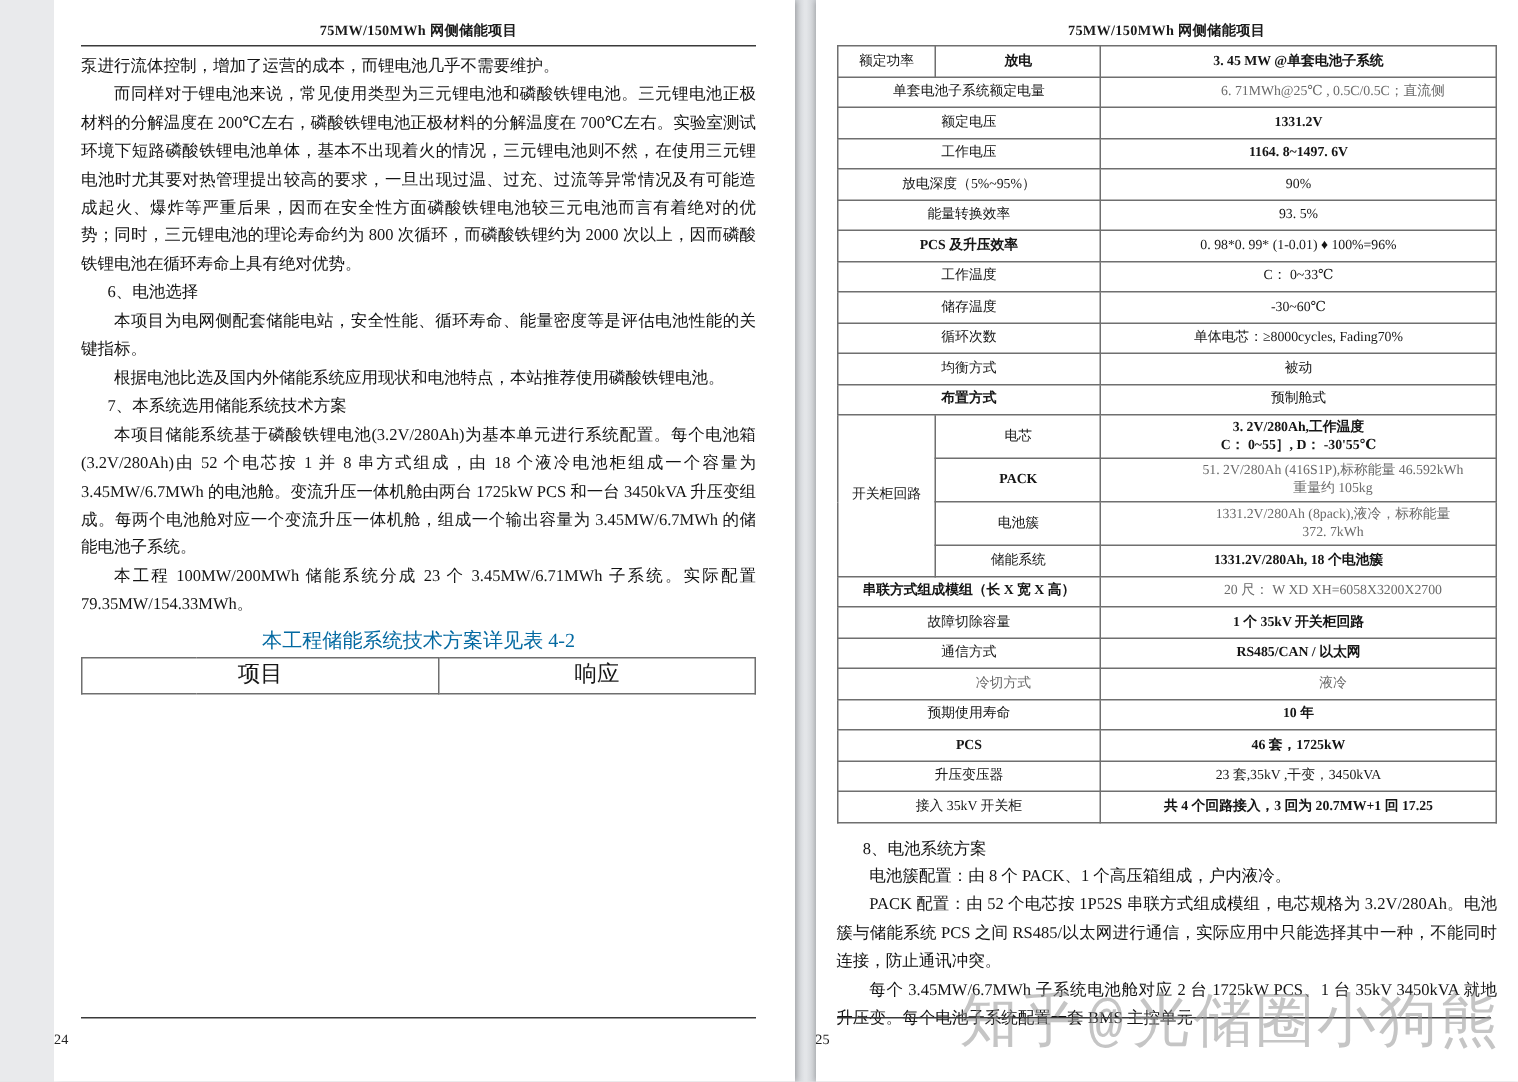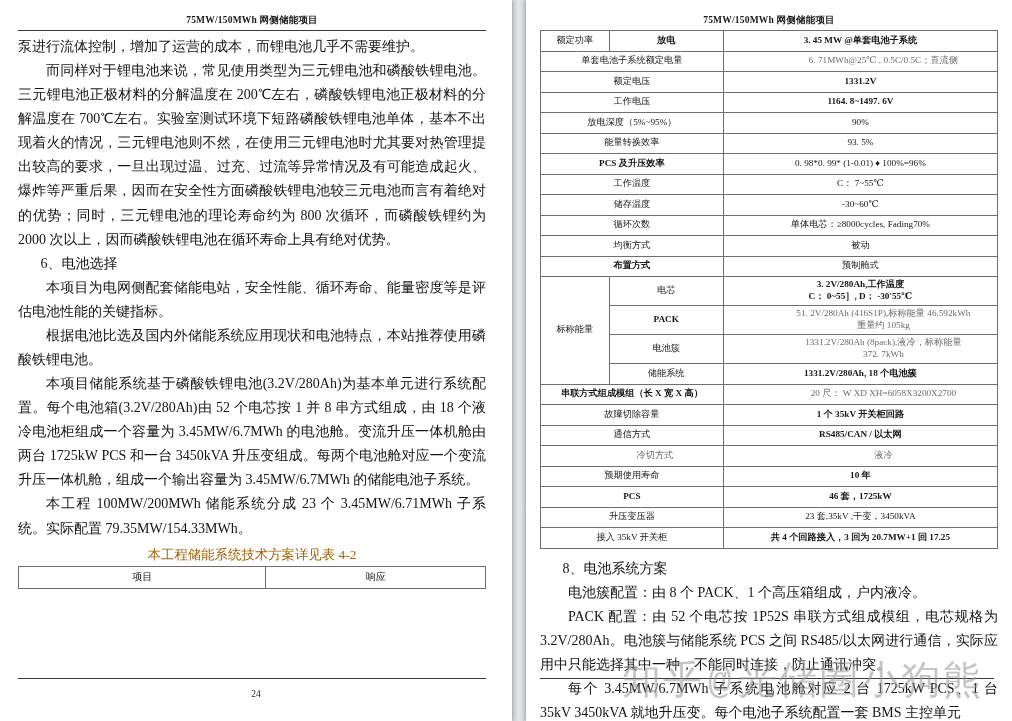--- a/index.html
+++ b/index.html
@@ -12,20 +12,21 @@
     height: 721px;
     overflow: hidden;
     font-family: "Liberation Serif", "DejaVu Serif", serif;
     position: relative;
   }
   .spread {
     position: absolute;
     inset: 0;
     display: flex;
     background: #dcdee1;
+    margin-left: 36px;
   }
 
   
   .page {
     background: #ffffff;
     position: relative;
     height: 721px;
     box-sizing: border-box;
     overflow: hidden;
   }
@@ -54,37 +55,37 @@
     padding-bottom: 3px;
     color: #1b1b1b;
   }
   .runhead-rule {
     border-top: 1.4px solid #3a3a3a;
     margin: 0 0 4px 0;
   }
 
   
   .body-col {
-    font-size: 14px;
+    font-size: 11px;
     line-height: 1.72;
     color: #141414;
     text-align: justify;
     text-justify: inter-ideograph;
   }
   .body-col p {
     margin: 0;
   }
-  .indent2 { text-indent: 2em; font-family: Liberation Serif, serif; }
+  .indent2 { text-indent: 2em; }
   .heading-num { text-indent: 1.6em; }
 
   .tbl-caption {
     text-align: center;
     font-size: 13.4px;
     margin: 5px 0 2px 0;
-    color: #a16207;
+    color: #0369a1;
   }
 
   
   table.doc {
     border-collapse: collapse;
     width: 100%;
     font-size: 9.2px;
     color: #161616;
     table-layout: fixed;
   }
@@ -97,41 +98,40 @@
     font-family: "Liberation Serif", "DejaVu Serif", serif;
   }
   table.doc td.b { font-weight: bold; }
   table.doc td.faint { color: #6a6a6a; padding-left: 48px; }
   table.doc td.tall { height: 24px; }
 
   .tbl-left {
     width: 402px;
     margin: 0 auto;
   }
-  .tbl-left td { height: 17px; font-size: 10px; }
+  .tbl-left td { height: 17px; font-size: 15px; }
 
   .tbl-right td { height: 15.5px; }
 
   
   .foot {
     position: absolute;
     left: 0;
     right: 0;
     bottom: 22px;
   }
   .foot-rule {
     border-top: 1.3px solid #3a3a3a;
     margin: 0 26px 0 18px;
   }
   .foot-rule-r {
     border-top: 1.3px solid #3a3a3a;
     margin: 0 18px 0 14px;
   }
   .foot-num {
-    text-align: center;
     font-size: 9.5px;
     padding-top: 10px;
     color: #222;
   }
 
   
   .watermark {
     position: absolute;
     left: 96px;
     bottom: 18px;
@@ -154,20 +154,21 @@
 
     <div class="runhead">75MW/150MWh 网侧储能项目</div>
     <div class="runhead-rule"></div>
 
     <div class="body-col">
       <p>泵进行流体控制，增加了运营的成本，而锂电池几乎不需要维护。</p>
       <p class="indent2">而同样对于锂电池来说，常见使用类型为三元锂电池和磷酸铁锂电池。三元锂电池正极材料的分解温度在 200℃左右，磷酸铁锂电池正极材料的分解温度在 700℃左右。实验室测试环境下短路磷酸铁锂电池单体，基本不出现着火的情况，三元锂电池则不然，在使用三元锂电池时尤其要对热管理提出较高的要求，一旦出现过温、过充、过流等异常情况及有可能造成起火、爆炸等严重后果，因而在安全性方面磷酸铁锂电池较三元电池而言有着绝对的优势；同时，三元锂电池的理论寿命约为 800 次循环，而磷酸铁锂约为 2000 次以上，因而磷酸铁锂电池在循环寿命上具有绝对优势。</p>
       <p class="heading-num">6、电池选择</p>
       <p class="indent2">本项目为电网侧配套储能电站，安全性能、循环寿命、能量密度等是评估电池性能的关键指标。</p>
       <p class="indent2">根据电池比选及国内外储能系统应用现状和电池特点，本站推荐使用磷酸铁锂电池。</p>
+      <p class="heading-num">7、本系统选用储能系统技术方案</p>
       <p class="indent2">本项目储能系统基于磷酸铁锂电池(3.2V/280Ah)为基本单元进行系统配置。每个电池箱(3.2V/280Ah)由 52 个电芯按 1 并 8 串方式组成，由 18 个液冷电池柜组成一个容量为 3.45MW/6.7MWh 的电池舱。变流升压一体机舱由两台 1725kW PCS 和一台 3450kVA 升压变组成。每两个电池舱对应一个变流升压一体机舱，组成一个输出容量为 3.45MW/6.7MWh 的储能电池子系统。</p>
       <p class="indent2">本工程 100MW/200MWh 储能系统分成 23 个 3.45MW/6.71MWh 子系统。实际配置 79.35MW/154.33MWh。</p>
     </div>
 
     <div class="tbl-caption">本工程储能系统技术方案详见表 4-2</div>
 
     <table class="doc tbl-left">
       <colgroup>
         <col style="width:17%">
           <col style="width:36%">
@@ -224,41 +225,41 @@
         <tr>
           <td colspan="2">能量转换效率</td>
           <td>93. 5%</td>
         </tr>
         <tr>
           <td colspan="2" class="b">PCS 及升压效率</td>
           <td>0. 98*0. 99* (1-0.01) ♦ 100%=96%</td>
         </tr>
         <tr>
           <td colspan="2">工作温度</td>
-          <td>C： 7~55℃</td>
+          <td>C： 0~33℃</td>
         </tr>
         <tr>
           <td colspan="2">储存温度</td>
           <td>-30~60℃</td>
         </tr>
         <tr>
           <td colspan="2">循环次数</td>
           <td>单体电芯：≥8000cycles, Fading70%</td>
         </tr>
         <tr>
           <td colspan="2">均衡方式</td>
           <td>被动</td>
         </tr>
         <tr>
           <td colspan="2" class="b">布置方式</td>
           <td>预制舱式</td>
         </tr>
 
         <tr>
-          <td rowspan="4">标称能量</td>
+          <td rowspan="4">开关柜回路</td>
           <td class="tall">电芯</td>
           <td class="tall b">
             <div>3. 2V/280Ah,工作温度</div>
             <div>C： 0~55］, D： -30'55℃</div>
           </td>
         </tr>
         <tr>
           <td class="tall b">PACK</td>
           <td class="tall faint">
             <div>51. 2V/280Ah (416S1P),标称能量 46.592kWh</div>

